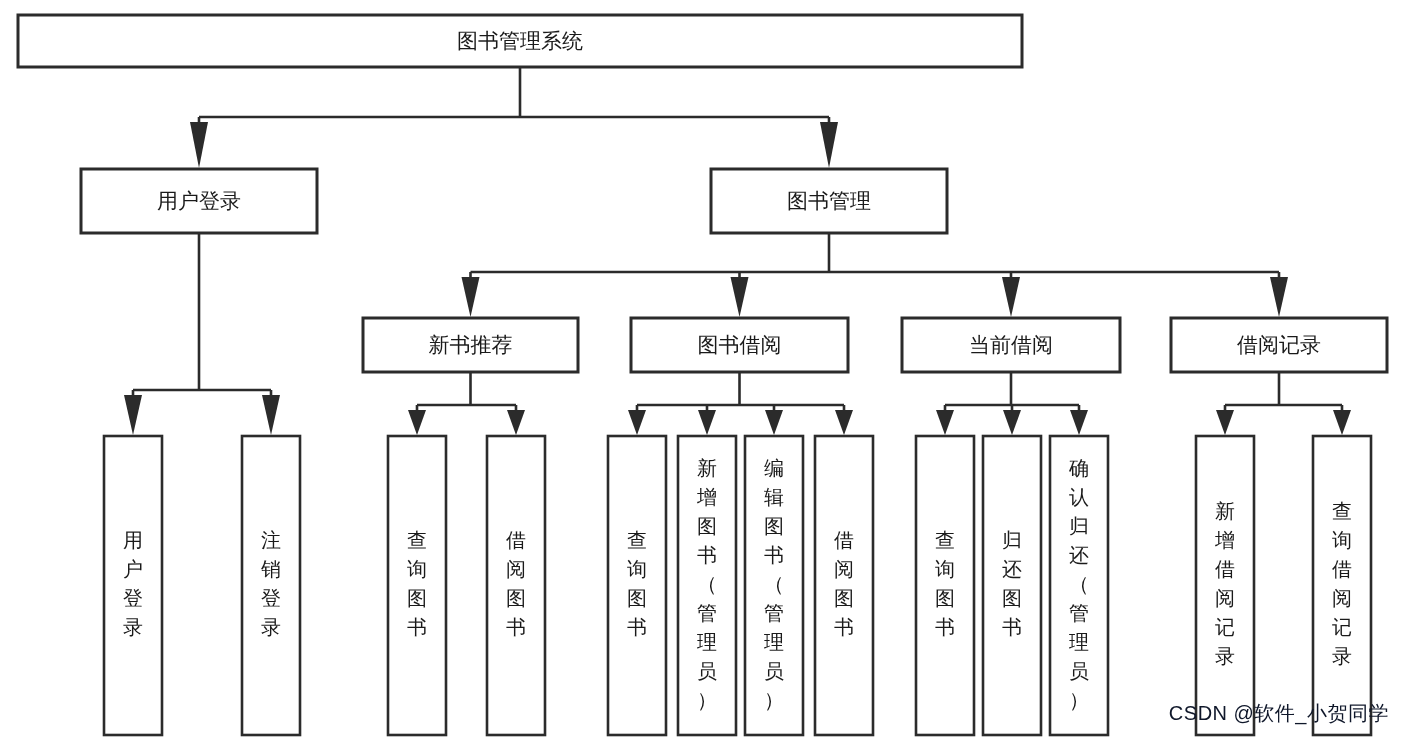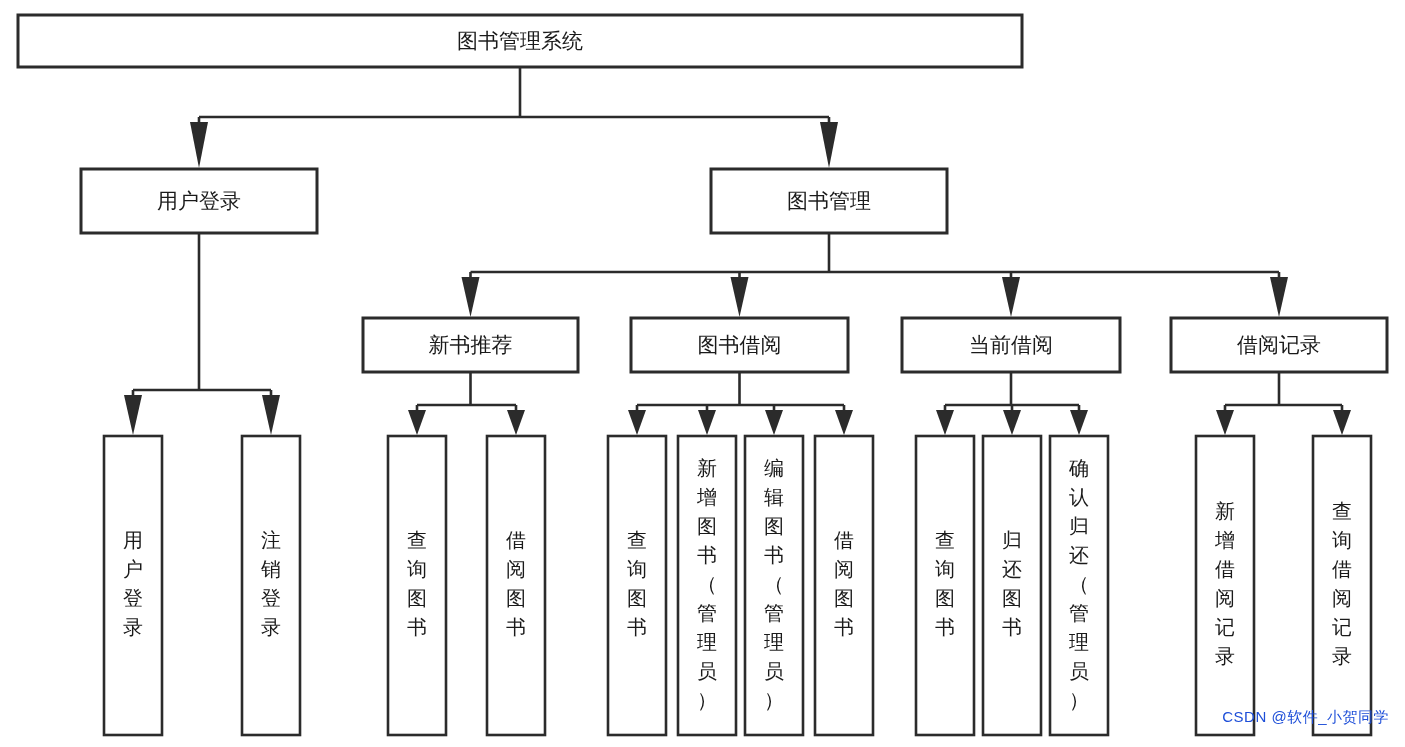--- a/index.html
+++ b/index.html
@@ -50,22 +50,22 @@
     dominant-baseline: middle;
   }
   .node-label.vertical {
     font-size: 20px;
   }
   .watermark {
     position: absolute;
     right: 16px;
     bottom: 6px;
     font-family: "Liberation Sans", "DejaVu Sans", sans-serif;
-    font-size: 15px;
-    color: #1d4ed8;
+    font-size: 20px;
+    color: #0f172a;
     letter-spacing: 0.5px;
     white-space: nowrap;
     pointer-events: none;
     margin-left: 34px;
   }
 </style>
 </head>
 <body>
 
 <div id="diagram-root">

